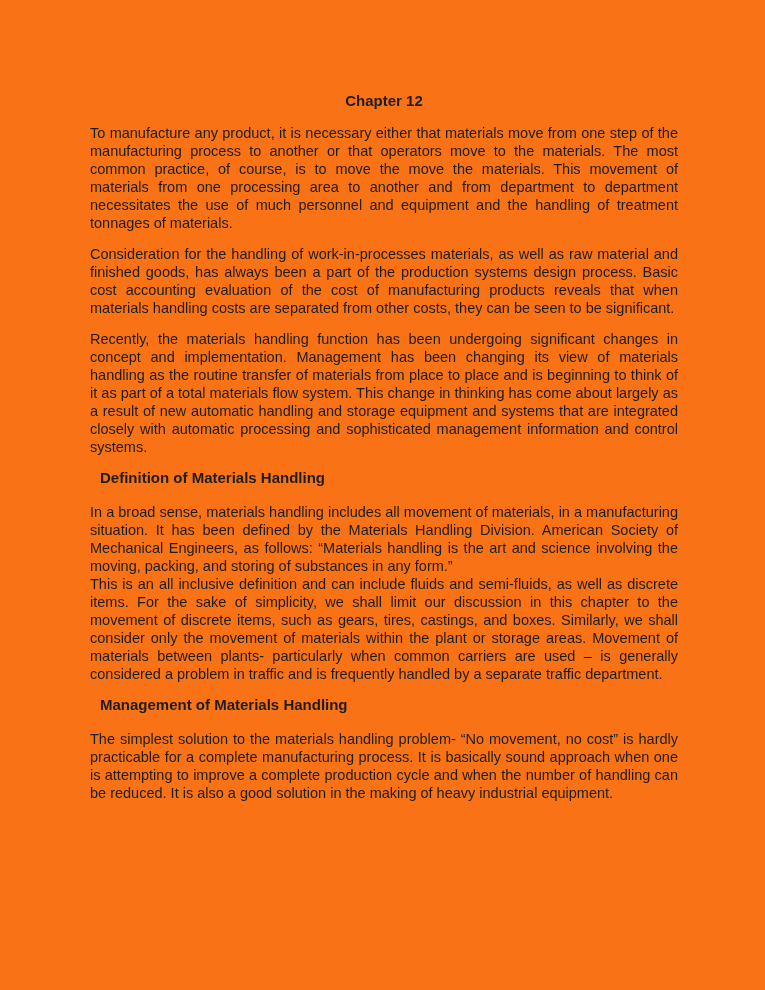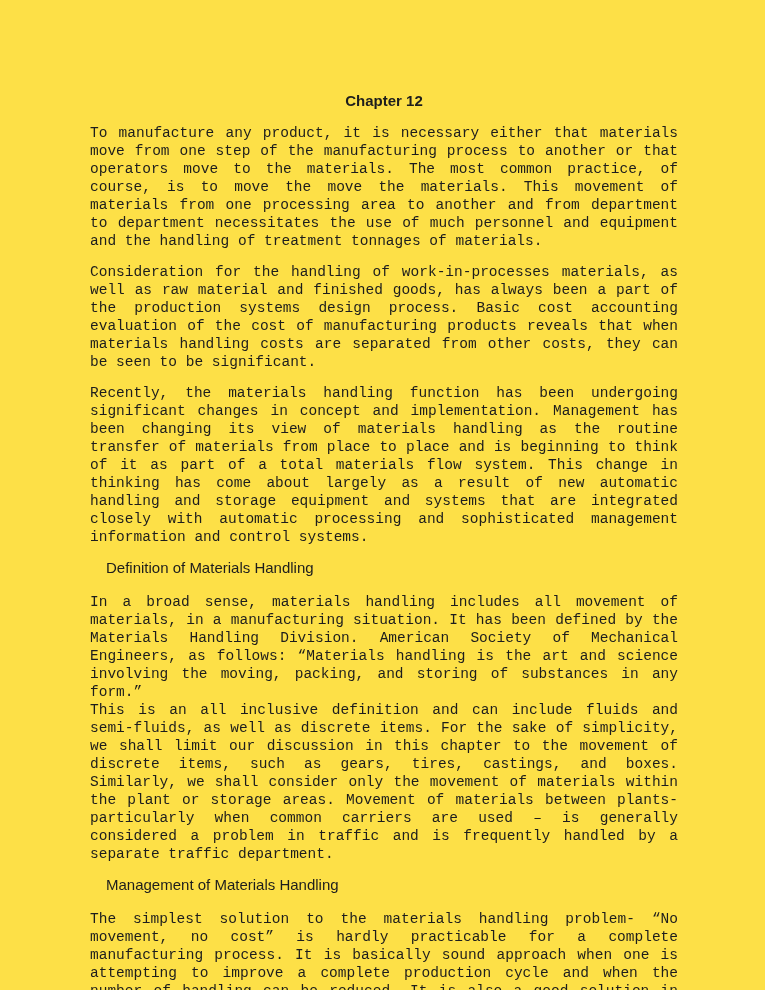--- a/index.html
+++ b/index.html
@@ -4,21 +4,21 @@
 <style>
   html, body {
     margin: 0;
     padding: 0;
     background: #ffffff;
   }
   .page {
     position: relative;
     width: 765px;
     height: 990px;
-    background: #fde047;
+    background: #f97316;
     font-family: "Liberation Sans", sans-serif;
     color: #1d1d1d;
     overflow: hidden;
   }
   .content {
     position: absolute;
     left: 90px;
     top: 92px;
     width: 588px;
     font-size: 14.5px;
@@ -29,29 +29,28 @@
     font-weight: bold;
     font-size: 15px;
     margin: 0 0 14px 0;
   }
   .title-block div {
     line-height: 18px;
   }
   .para {
     margin: 0 0 13px 0;
     text-align: justify;
-    font-family: Liberation Mono, monospace;
   }
   .para.tight {
     margin-bottom: 0;
   }
   .heading {
     font-size: 15px;
-    font-weight: normal;
-    margin: 12px 0 16px 16px;
+    font-weight: bold;
+    margin: 12px 0 16px 10px;
     line-height: 18px;
   }
 </style>
 </head>
 <body>
 
 <div class="page">
   <div class="content">
 
     <div class="title-block">

